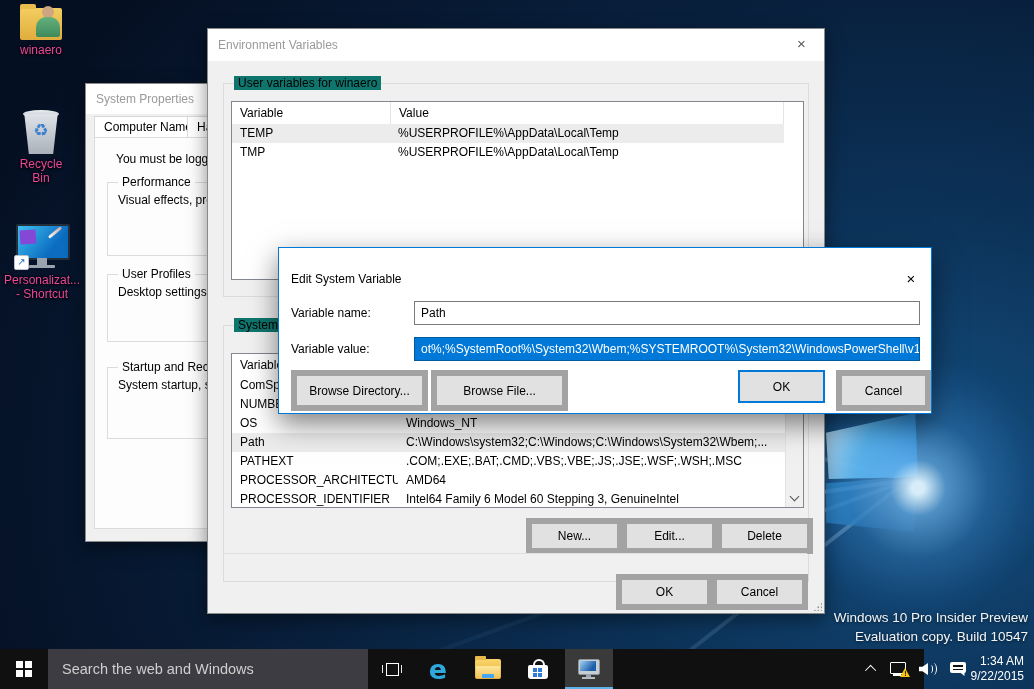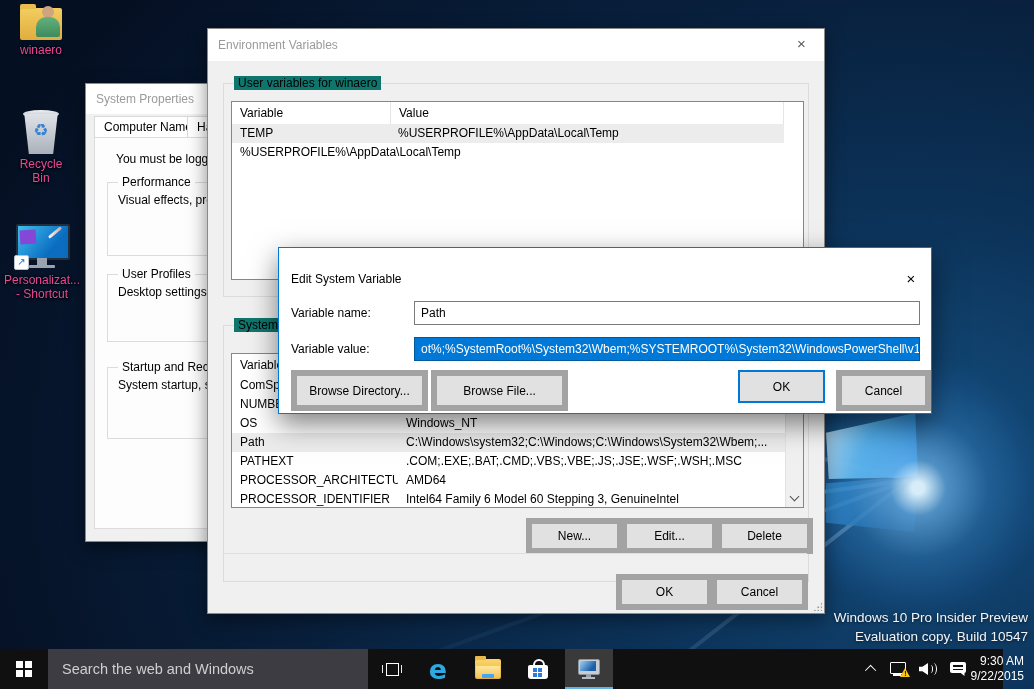--- a/index.html
+++ b/index.html
@@ -82,21 +82,21 @@
   .dialog{position:absolute;background:#fff;border:1px solid #0078d7;box-shadow:0 10px 26px rgba(0,0,0,.5);}
   .field{position:absolute;background:#fff;border:1px solid #7a7a7a;line-height:22px;padding:0 6px;white-space:nowrap;overflow:hidden;}
   .field.selected{background:#0078d7;border:1px solid #005a9e;color:#fff;text-align:right;}
   .flabel{position:absolute;line-height:24px;white-space:nowrap;}
 
   
   .watermark{position:absolute;right:6px;top:608px;text-align:right;color:rgba(255,255,255,.95);
     font-size:13.5px;line-height:19px;text-shadow:0 1px 3px rgba(0,0,0,.55);}
 
   
-  .taskbar{position:absolute;left:0;top:649px;width:1003px;height:40px;background:#101010;}
+  .taskbar{position:absolute;left:0;top:649px;width:924px;height:40px;background:#101010;}
   .tcell{position:absolute;top:0;height:40px;display:flex;align-items:center;justify-content:center;}
   .startlogo{display:grid;grid-template-columns:7px 7px;grid-template-rows:7px 7px;gap:2px;}
   .startlogo span{background:#fff;}
   .searchbox{background:#3c3c42;color:#cfcfcf;font-size:14.5px;justify-content:flex-start;padding-left:14px;box-sizing:border-box;}
   .tv-ic{position:relative;width:20px;height:14px;}
   .tv-ic .c{position:absolute;left:4px;top:1px;width:11px;height:11px;border:1.5px solid #fff;}
   .tv-ic .l{position:absolute;left:0;top:3px;width:2px;height:8px;border-left:1.5px solid #e8e8e8;}
   .tv-ic .r{position:absolute;right:0;top:3px;width:2px;height:8px;border-right:1.5px solid #e8e8e8;}
   .edge-e{color:#2da9e0;font-size:27px;font-weight:bold;font-family:"DejaVu Sans",sans-serif;line-height:27px;}
   .fol{position:relative;width:26px;height:20px;}
@@ -215,20 +215,21 @@
       <div class="lvhead">
         <div class="lvcell c0">Variable</div>
         <div class="lvcell c1">Value</div>
       </div>
       <div>
           <div class="lvrow sel">
             <div class="lvcell c0">TEMP</div>
             <div class="lvcell c1">%USERPROFILE%\AppData\Local\Temp</div>
           </div>
           <div class="lvrow">
+            <div class="lvcell c0">TMP</div>
             <div class="lvcell c1">%USERPROFILE%\AppData\Local\Temp</div>
           </div>
         </div>
     </div>
 
     <div class="groupbox" style="left:15px;top:296px;width:584px;height:255px;">
       <span class="grouplabel">System variables</span>
     </div>
     <div class="listview sv" style="left:23px;top:324px;width:571px;height:153px;">
       <div class="lvhead">
@@ -378,18 +379,18 @@
     </div>
     <div class="tcell" style="left:944px;width:28px;">
       <span class="ac">
         <span class="bub"></span>
           <span class="tail"></span>
         <span class="l1"></span>
           <span class="l2"></span>
       </span>
     </div>
     <div class="tcell clock" style="left:972px;width:58px;">
-      <span>9:30 AM</span>
+      <span>1:34 AM</span>
       <span>9/22/2015</span>
     </div>
   </div>
 
 </div>
 
 </body></html>

